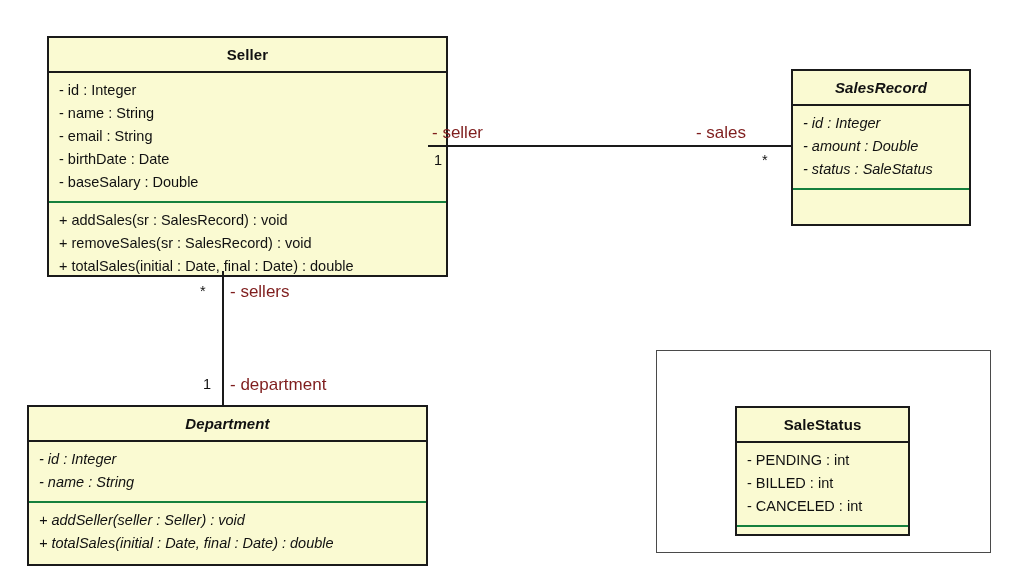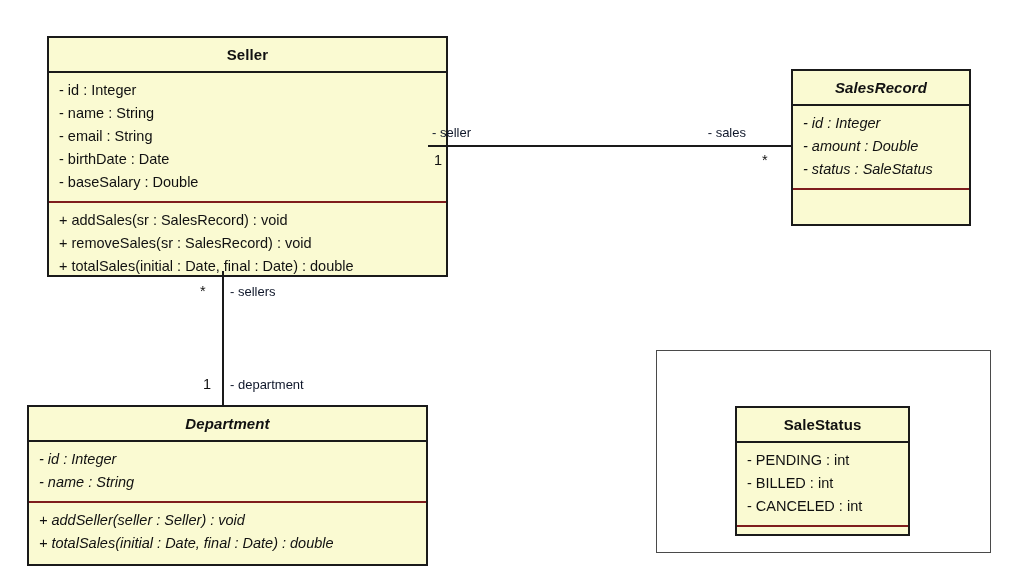--- a/index.html
+++ b/index.html
@@ -31,21 +31,21 @@
     padding: 9px 4px 9px 4px;
     border-bottom: 2px solid #1a1a1a;
     box-sizing: border-box;
     letter-spacing: 0.1px;
   }
   .uml-compartment {
     padding: 6px 2px 7px 10px;
     box-sizing: border-box;
   }
   .uml-compartment + .uml-compartment {
-    border-top: 2px solid #7f1d1d;
+    border-top: 2px solid #15803d;
   }
   .uml-compartment.empty {
     min-height: 20px;
     padding: 0;
   }
   .uml-row {
     font-size: 14.5px;
     line-height: 23px;
     white-space: nowrap;
   }
@@ -61,24 +61,24 @@
   
   .assoc-line {
     position: absolute;
     background: #1a1a1a;
   }
   .assoc-line.h { height: 2px; }
   .assoc-line.v { width: 2px; }
 
   .assoc-label {
     position: absolute;
-    font-size: 13px;
+    font-size: 17px;
     line-height: 17px;
     white-space: nowrap;
-    color: #0f172a;
+    color: #7f1d1d;
   }
   .assoc-label.right-align { text-align: right; }
   .assoc-mult {
     position: absolute;
     font-size: 14.5px;
     line-height: 17px;
     white-space: nowrap;
     color: #111111;
   }
 </style>

